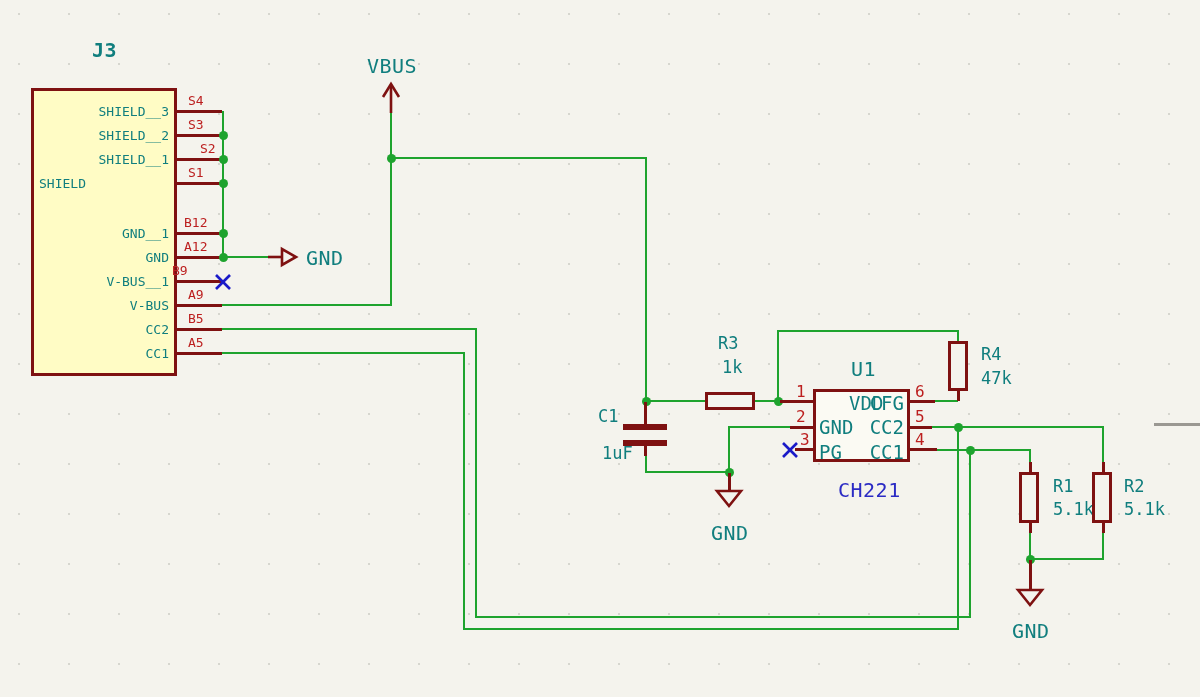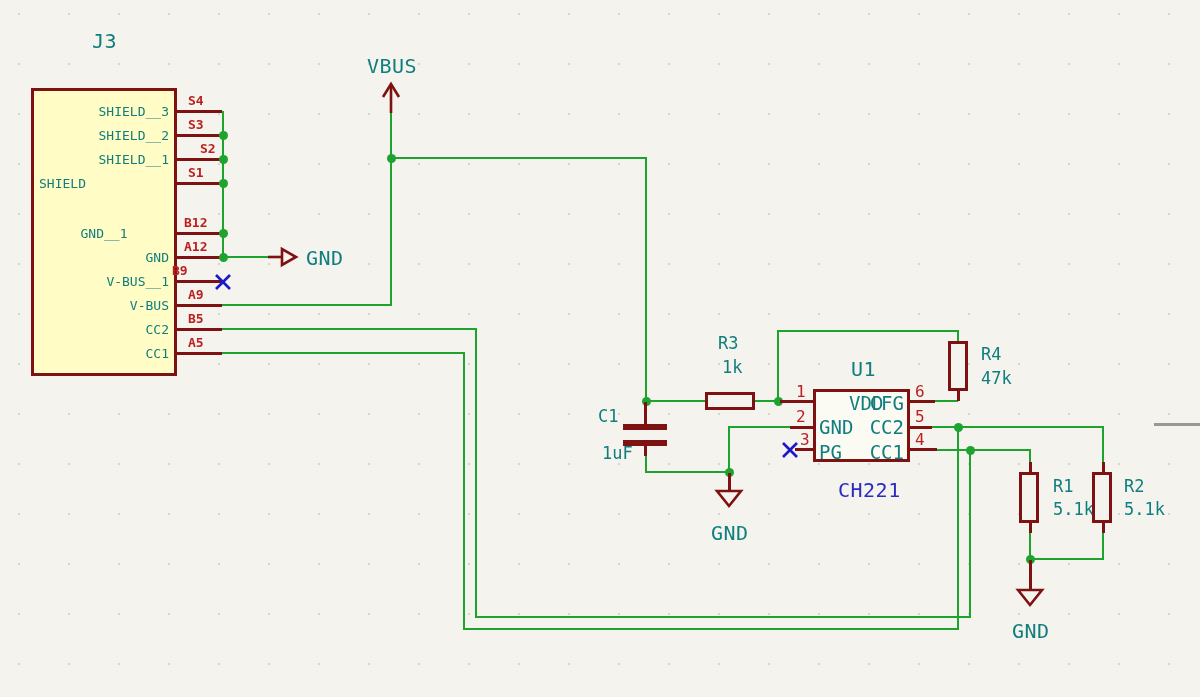--- a/index.html
+++ b/index.html
@@ -13,34 +13,34 @@
     font-family:"DejaVu Sans Mono", monospace;
     overflow:hidden;
   }
   .w{position:absolute;background:#1EA32E;}            
   .p{position:absolute;background:#7E1111;}            
   .dot{position:absolute;width:9px;height:9px;border-radius:50%;background:#1EA32E;}
   .rect-sym{position:absolute;border:3px solid #7E1111;background:transparent;box-sizing:border-box;}
   .lbl{position:absolute;color:#107E7E;white-space:pre;}
   .txt-lg{font-size:20px;letter-spacing:0.5px;}
   .txt-md{font-size:17px;}
-  .pinnum{position:absolute;color:#BC1F1F;font-size:13px;white-space:pre;font-weight:bold;}
+  .pinnum{position:absolute;color:#BC1F1F;font-size:13px;white-space:pre;}
   .pinnum-u1{position:absolute;color:#BC1F1F;font-size:16px;white-space:pre;}
   .pname{position:absolute;color:#107E7E;font-size:13px;white-space:pre;}
   .uname{position:absolute;color:#107E7E;font-size:19px;white-space:pre;}
   .blue{color:#2B2BC4;}
   svg{position:absolute;overflow:visible;}
 </style>
 </head>
 <body>
 
 <div id="canvas">
 
   <div class="rect-sym" style="left:31px;top:88px;width:146px;height:288px;background:#FFFCC5;"></div>
-  <div class="lbl txt-lg" style="left:92px;top:29px;">J3</div>
+  <div class="lbl txt-lg" style="left:92px;top:38px;font-weight:bold;">J3</div>
 
   <div class="p" style="left:177px;top:110px;width:45px;height:3px;"></div>
   <div class="p" style="left:177px;top:134px;width:45px;height:3px;"></div>
   <div class="p" style="left:177px;top:158px;width:45px;height:3px;"></div>
   <div class="p" style="left:177px;top:182px;width:45px;height:3px;"></div>
   <div class="p" style="left:177px;top:232px;width:45px;height:3px;"></div>
   <div class="p" style="left:177px;top:256px;width:45px;height:3px;"></div>
   <div class="p" style="left:177px;top:280px;width:45px;height:3px;"></div>
   <div class="p" style="left:177px;top:304px;width:45px;height:3px;"></div>
   <div class="p" style="left:177px;top:328px;width:45px;height:3px;"></div>
@@ -54,21 +54,21 @@
   <div class="pinnum" style="left:184px;top:239px;">A12</div>
   <div class="pinnum" style="left:172px;top:263px;">B9</div>
   <div class="pinnum" style="left:188px;top:287px;">A9</div>
   <div class="pinnum" style="left:188px;top:311px;">B5</div>
   <div class="pinnum" style="left:188px;top:335px;">A5</div>
 
   <div class="pname" style="left:39px;top:104px;width:130px;text-align:right;">SHIELD__3</div>
   <div class="pname" style="left:39px;top:128px;width:130px;text-align:right;">SHIELD__2</div>
   <div class="pname" style="left:39px;top:152px;width:130px;text-align:right;">SHIELD__1</div>
   <div class="pname" style="left:39px;top:176px;width:130px;">SHIELD</div>
-  <div class="pname" style="left:39px;top:226px;width:130px;text-align:center;">GND__1</div>
+  <div class="pname" style="left:39px;top:226px;width:130px;text-align:right;">GND__1</div>
   <div class="pname" style="left:39px;top:250px;width:130px;text-align:right;">GND</div>
   <div class="pname" style="left:39px;top:274px;width:130px;text-align:right;">V-BUS__1</div>
   <div class="pname" style="left:39px;top:298px;width:130px;text-align:right;">V-BUS</div>
   <div class="pname" style="left:39px;top:322px;width:130px;text-align:right;">CC2</div>
   <div class="pname" style="left:39px;top:346px;width:130px;text-align:right;">CC1</div>
 
   <div class="w" style="left:222px;top:111px;width:2px;height:147px;"></div>
   <div class="w" style="left:222px;top:256px;width:50px;height:2px;"></div>
   <div class="w" style="left:222px;top:304px;width:170px;height:2px;"></div>
   <div class="w" style="left:390px;top:112px;width:2px;height:194px;"></div>

